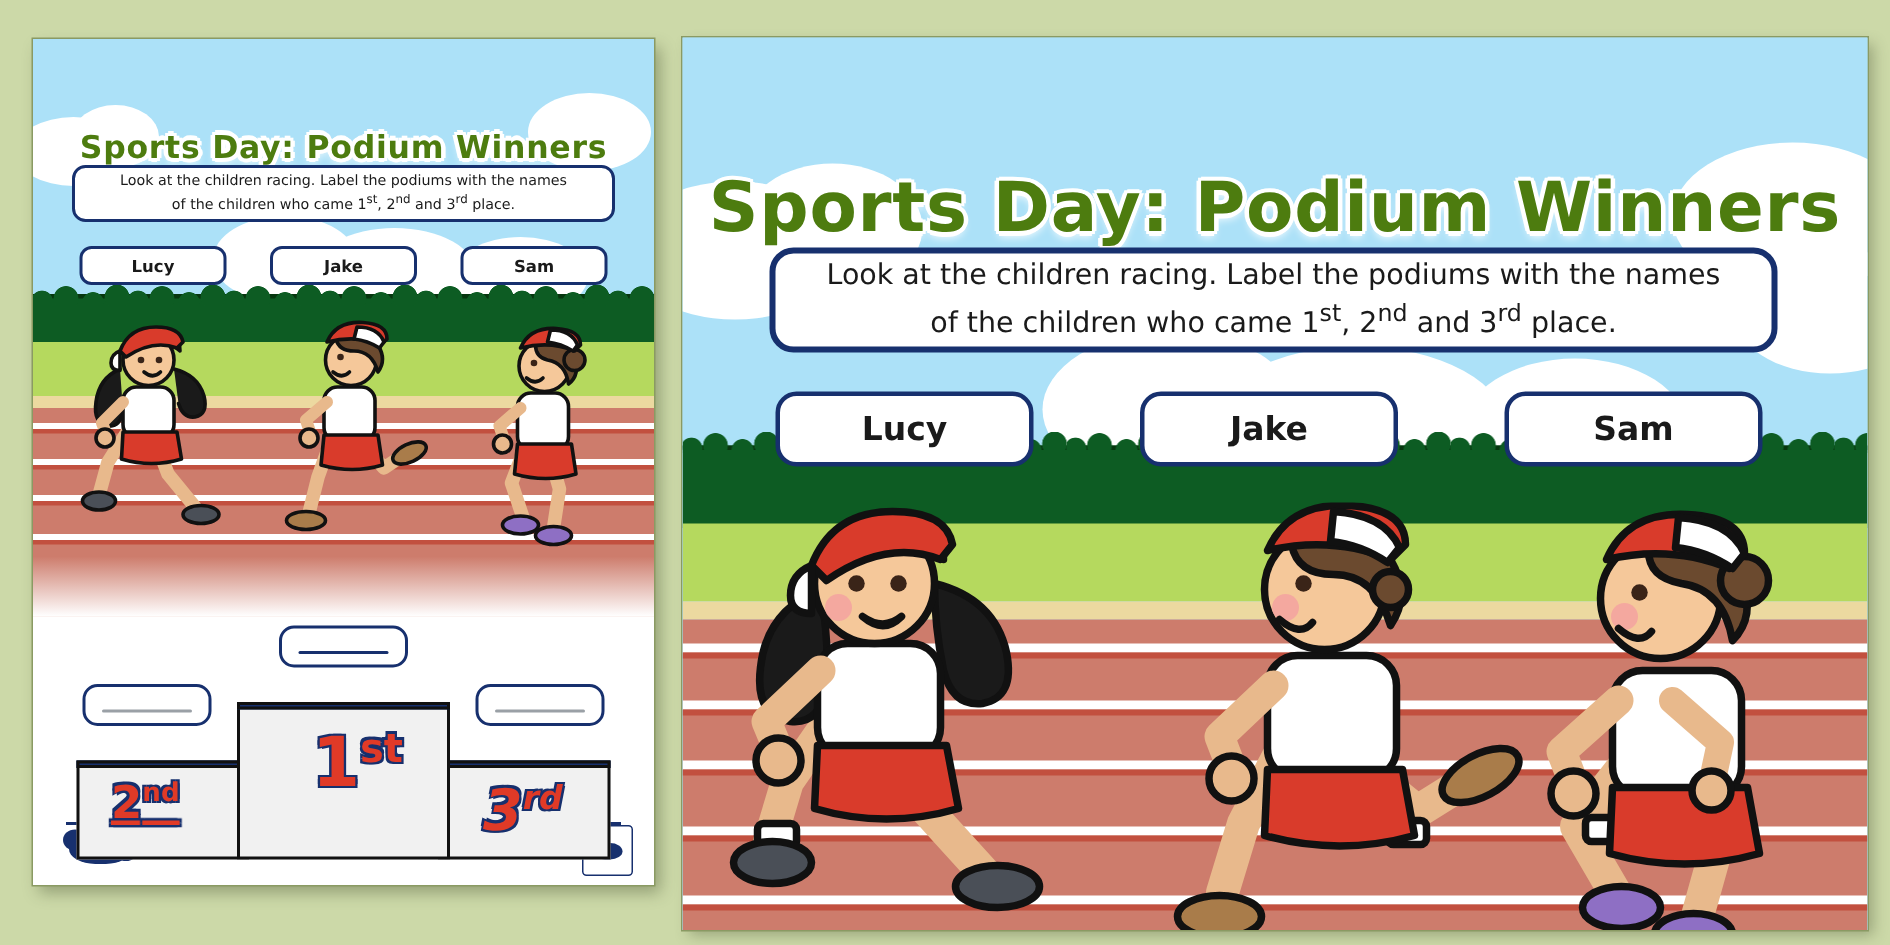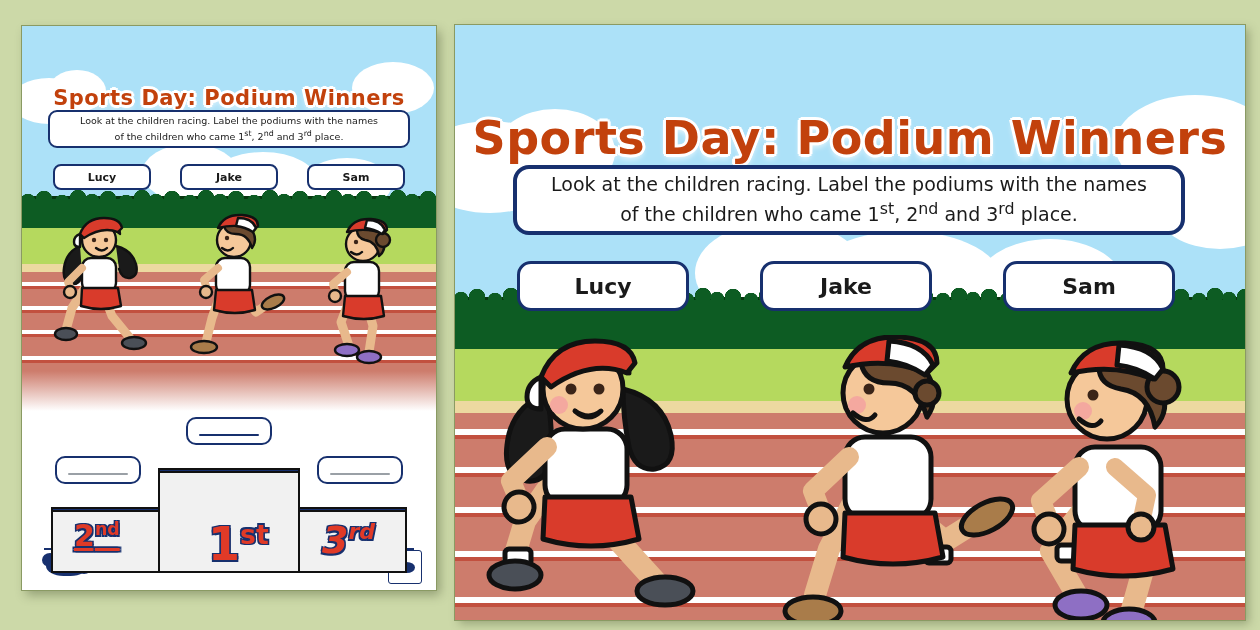--- a/index.html
+++ b/index.html
@@ -32,21 +32,21 @@
     position:absolute;background:#fff;border:3px solid #17306e;
     border-radius:999px;box-sizing:border-box;
     display:flex;align-items:center;justify-content:center;text-align:center;
     color:#1a1a1a;font-family:"DejaVu Sans",sans-serif;
   }
   .namebox{font-weight:600;}
 
   
   .title{
     position:absolute;left:0;right:0;text-align:center;
-    color:#c2410c;font-weight:bold;font-family:"DejaVu Sans",sans-serif;
+    color:#4d7c0f;font-weight:bold;font-family:"DejaVu Sans",sans-serif;
     text-shadow:
       -2px -2px 0 #fff, 2px -2px 0 #fff, -2px 2px 0 #fff, 2px 2px 0 #fff,
       -3px 0 0 #fff, 3px 0 0 #fff, 0 -3px 0 #fff, 0 3px 0 #fff,
       0 4px 6px rgba(255,255,255,.9);
     letter-spacing:.5px;
   }
 
   
   #right-panel{
     position:absolute;left:455px;top:25px;width:790px;height:595px;
@@ -100,21 +100,21 @@
   .b2{left:29px;top:96px;width:115px;height:66px;z-index:2;}
   .b3{left:270px;top:96px;width:115px;height:66px;z-index:2;}
 
   .rank{
     position:absolute;color:#e03a27;font-weight:bold;
     font-family:"DejaVu Sans",sans-serif;line-height:1;
     text-shadow:-1.5px -1.5px 0 #17306e,1.5px -1.5px 0 #17306e,-1.5px 1.5px 0 #17306e,1.5px 1.5px 0 #17306e;
     z-index:5;white-space:nowrap;
   }
   .rank sup{font-size:.58em;vertical-align:super;}
-  .r1{left:186px;top:74px;font-size:46px;margin-top:36px;}
+  .r1{left:186px;top:74px;font-size:46px;}
   .r2{left:52px;top:110px;font-size:30px;text-decoration:underline;}
   .r3{left:300px;top:110px;font-size:38px;font-style:italic;}
 
   
   .footer{position:absolute;left:0;right:0;bottom:0;height:46px;background:#fff;}
   .footer .hr{position:absolute;left:22px;right:22px;top:4px;height:2px;background:#17306e;}
   .tw-logo{
     position:absolute;left:24px;top:12px;width:42px;height:20px;background:#17306e;
     border-radius:50%/60%;display:flex;align-items:center;justify-content:center;
     color:#fff;font-size:9px;font-weight:bold;font-style:italic;

